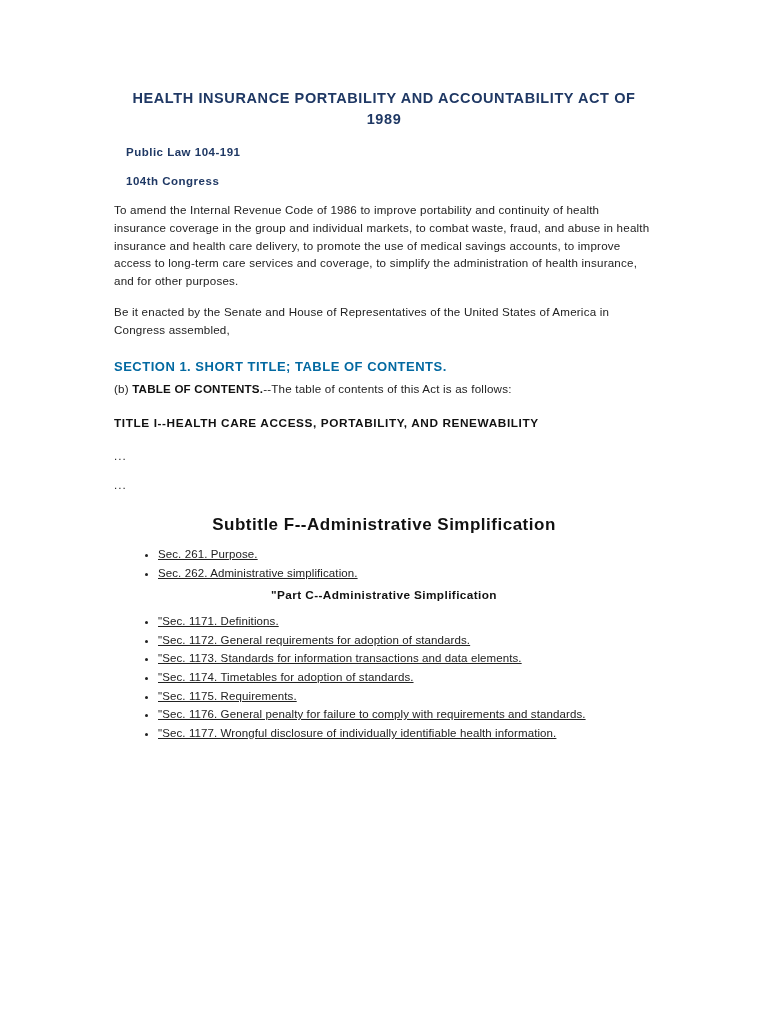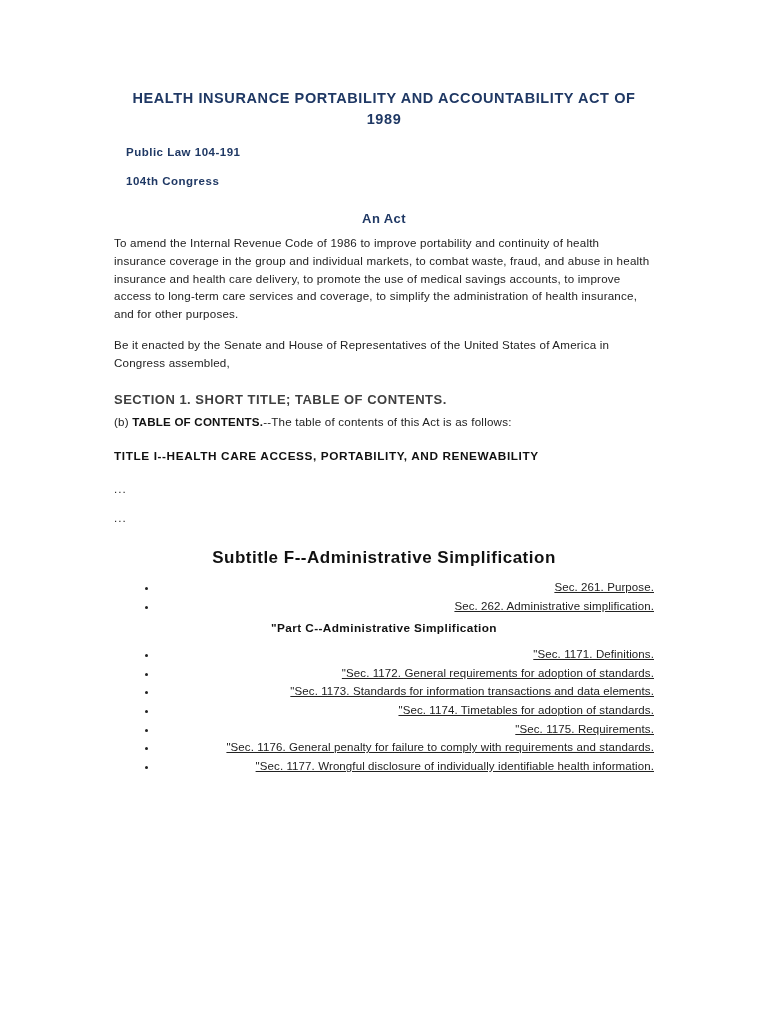--- a/index.html
+++ b/index.html
@@ -54,21 +54,21 @@
     margin: 22px 0 8px 0;
   }
   p.body-text {
     font-size: 11.6px;
     line-height: 1.52;
     color: #222222;
     margin: 0 0 14px 0;
     letter-spacing: 0.2px;
   }
   .section-heading {
-    color: #404040;
+    color: #0369a1;
     font-size: 13px;
     font-weight: bold;
     letter-spacing: 0.5px;
     margin: 20px 0 6px 0;
   }
   .para-lead {
     font-weight: bold;
     color: #111111;
   }
   .title-heading {
@@ -98,21 +98,20 @@
     font-weight: bold;
     color: #111111;
     text-align: center;
     letter-spacing: 0.4px;
     margin: 6px 0 10px 0;
   }
   ul.toc-list {
     list-style: disc;
     margin: 0 0 0 0;
     padding-left: 44px;
-    text-align: right;
   }
   ul.toc-list li {
     font-size: 11.5px;
     line-height: 1.62;
     color: #222222;
     margin: 0;
     letter-spacing: 0.1px;
   }
   ul.toc-list li span.toc-text {
     text-decoration: underline;
@@ -122,21 +121,20 @@
 <body>
 
 <div class="page">
   <div class="content">
 
     <h1 class="doc-title">HEALTH INSURANCE PORTABILITY AND ACCOUNTABILITY ACT OF 1989</h1>
 
     <div class="law-line">Public Law 104-191</div>
     <div class="law-line">104th Congress</div>
 
-    <h2 class="an-act">An Act</h2>
 
     <p class="body-text">To amend the Internal Revenue Code of 1986 to improve portability and continuity of health insurance coverage in the group and individual markets, to combat waste, fraud, and abuse in health insurance and health care delivery, to promote the use of medical savings accounts, to improve access to long-term care services and coverage, to simplify the administration of health insurance, and for other purposes.</p>
 
     <p class="body-text">Be it enacted by the Senate and House of Representatives of the United States of America in Congress assembled,</p>
 
     <h3 class="section-heading">SECTION 1. SHORT TITLE; TABLE OF CONTENTS.</h3>
 
 
     <p class="body-text">
       <span>(b)</span>

